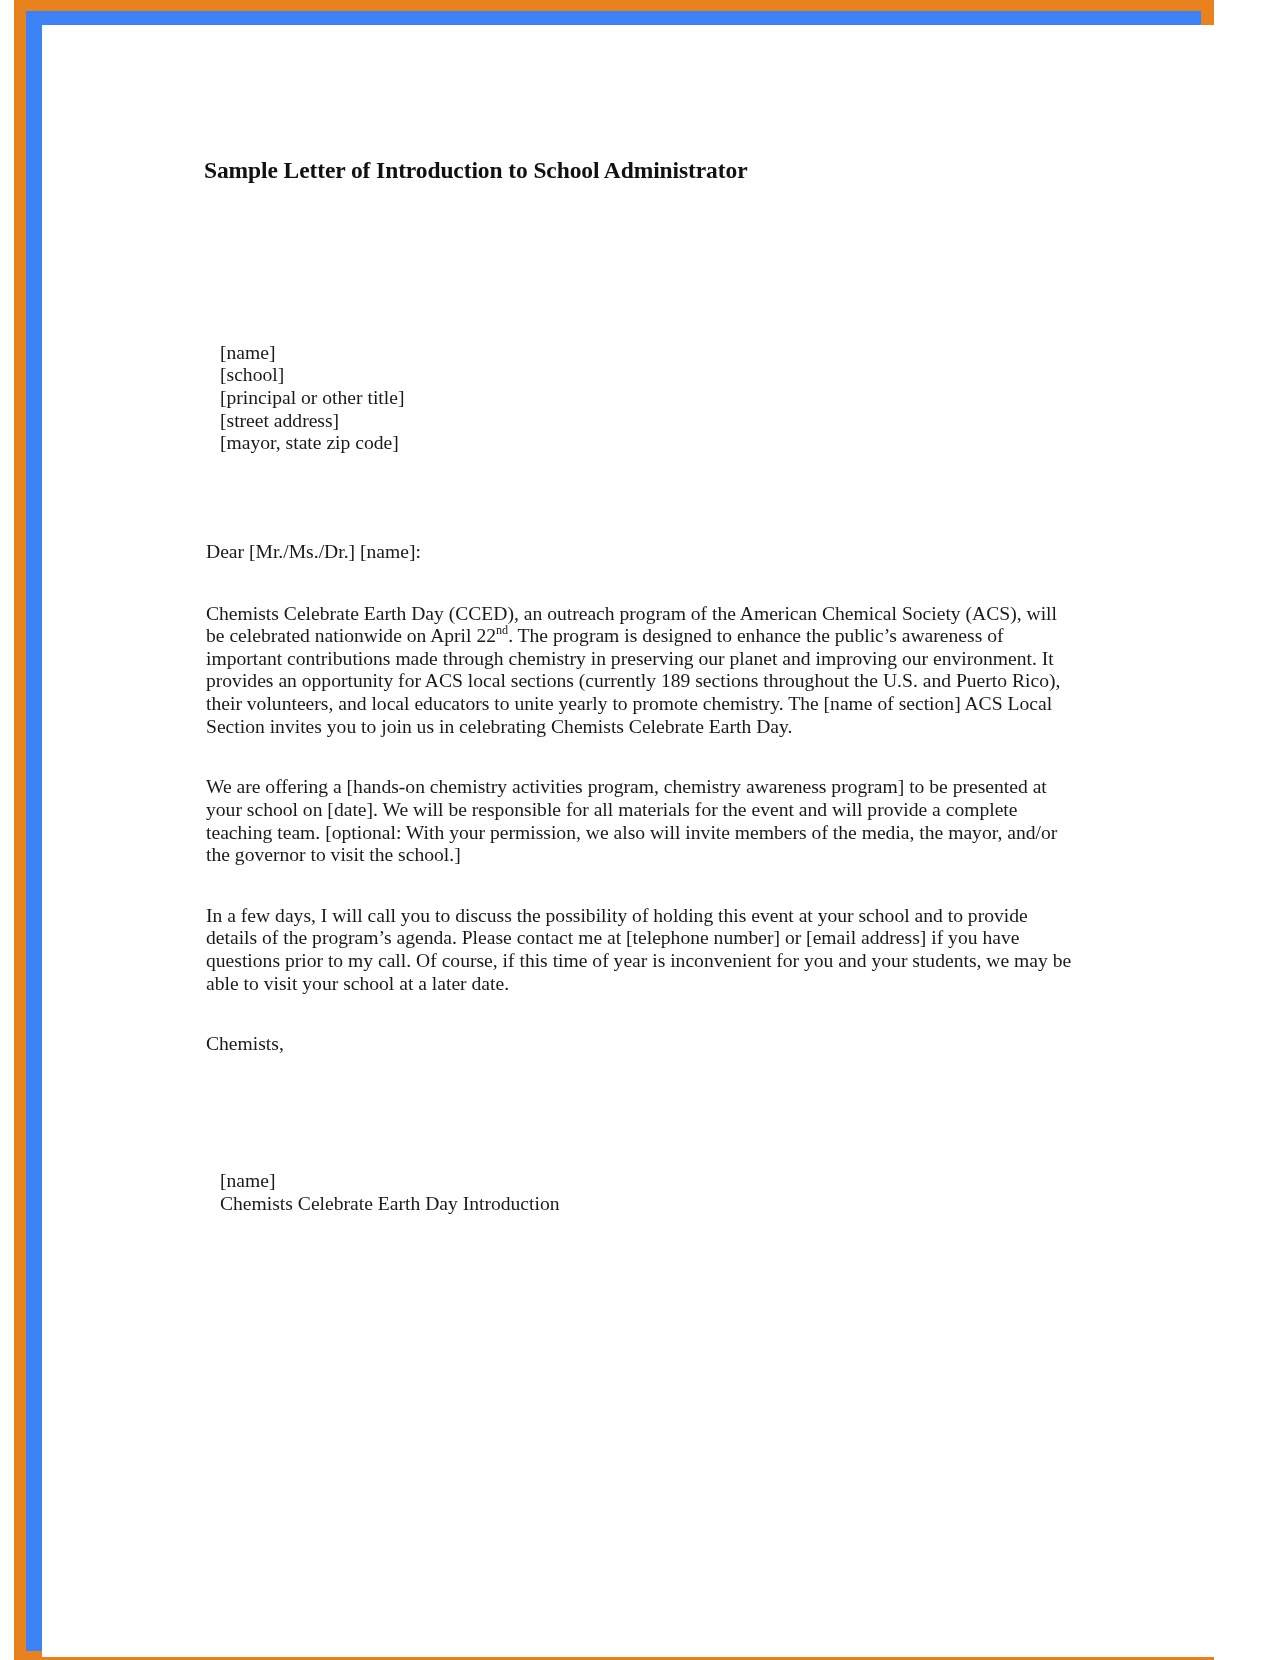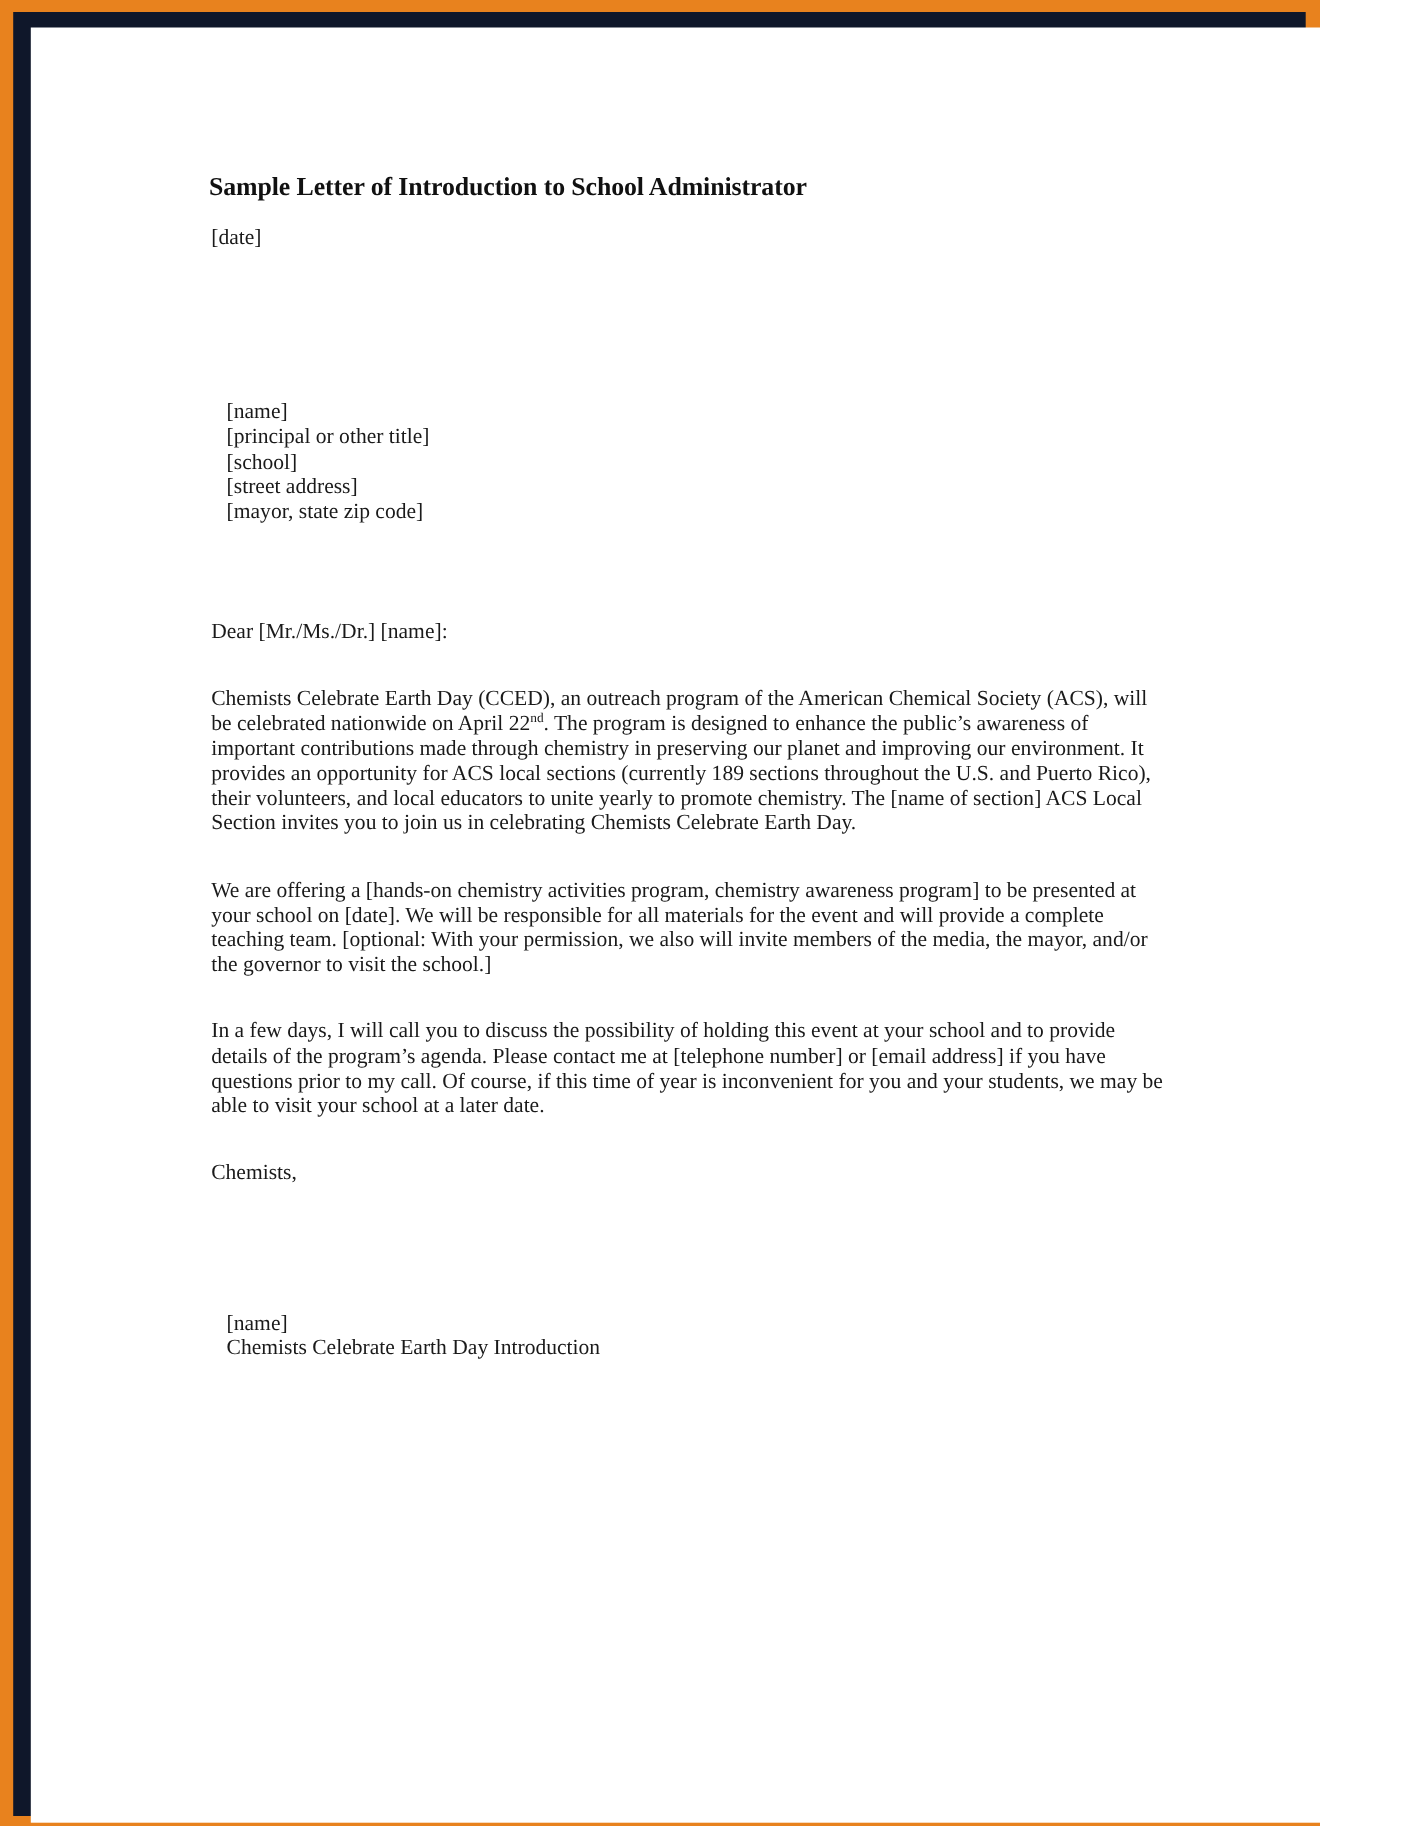--- a/index.html
+++ b/index.html
@@ -10,26 +10,26 @@
     width: 1285px;
     height: 1660px;
     background: #ffffff;
     font-family: "Liberation Serif", "DejaVu Serif", serif;
     overflow: hidden;
   }
 
   
   #scan-frame {
     position: absolute;
-    left: 0;
+    left: 14px;
     top: 0;
     width: 1200px;
     height: 1660px;
     box-sizing: border-box;
-    background: #0f172a;
+    background: #3b82f6;
     border-left: 12px solid #e8821e;
     border-top: 11px solid #e8821e;
     border-right: 13px solid #e8821e;
     border-bottom: 9px solid #e8821e;
   }
   #paper {
     position: absolute;
     left: 16px;
     top: 14px;
     width: 1253px;
@@ -90,28 +90,27 @@
 </head>
 <body>
 
 <div id="scan-frame">
   <div id="paper">
 
     <div id="letter">
 
       <h1 class="doc-title">Sample Letter of Introduction to School Administrator</h1>
 
-      <p class="body-text date-line">[date]</p>
 
       <div class="gap-after-date"></div>
 
       <div class="addr-block body-text">
         <p>[name]</p>
+        <p>[school]</p>
         <p>[principal or other title]</p>
-        <p>[school]</p>
         <p>[street address]</p>
         <p>[mayor, state zip code]</p>
       </div>
 
       <div class="gap-after-address"></div>
 
       <p class="body-text para">Dear [Mr./Ms./Dr.] [name]:</p>
 
       <div class="gap-after-salutation"></div>
 

